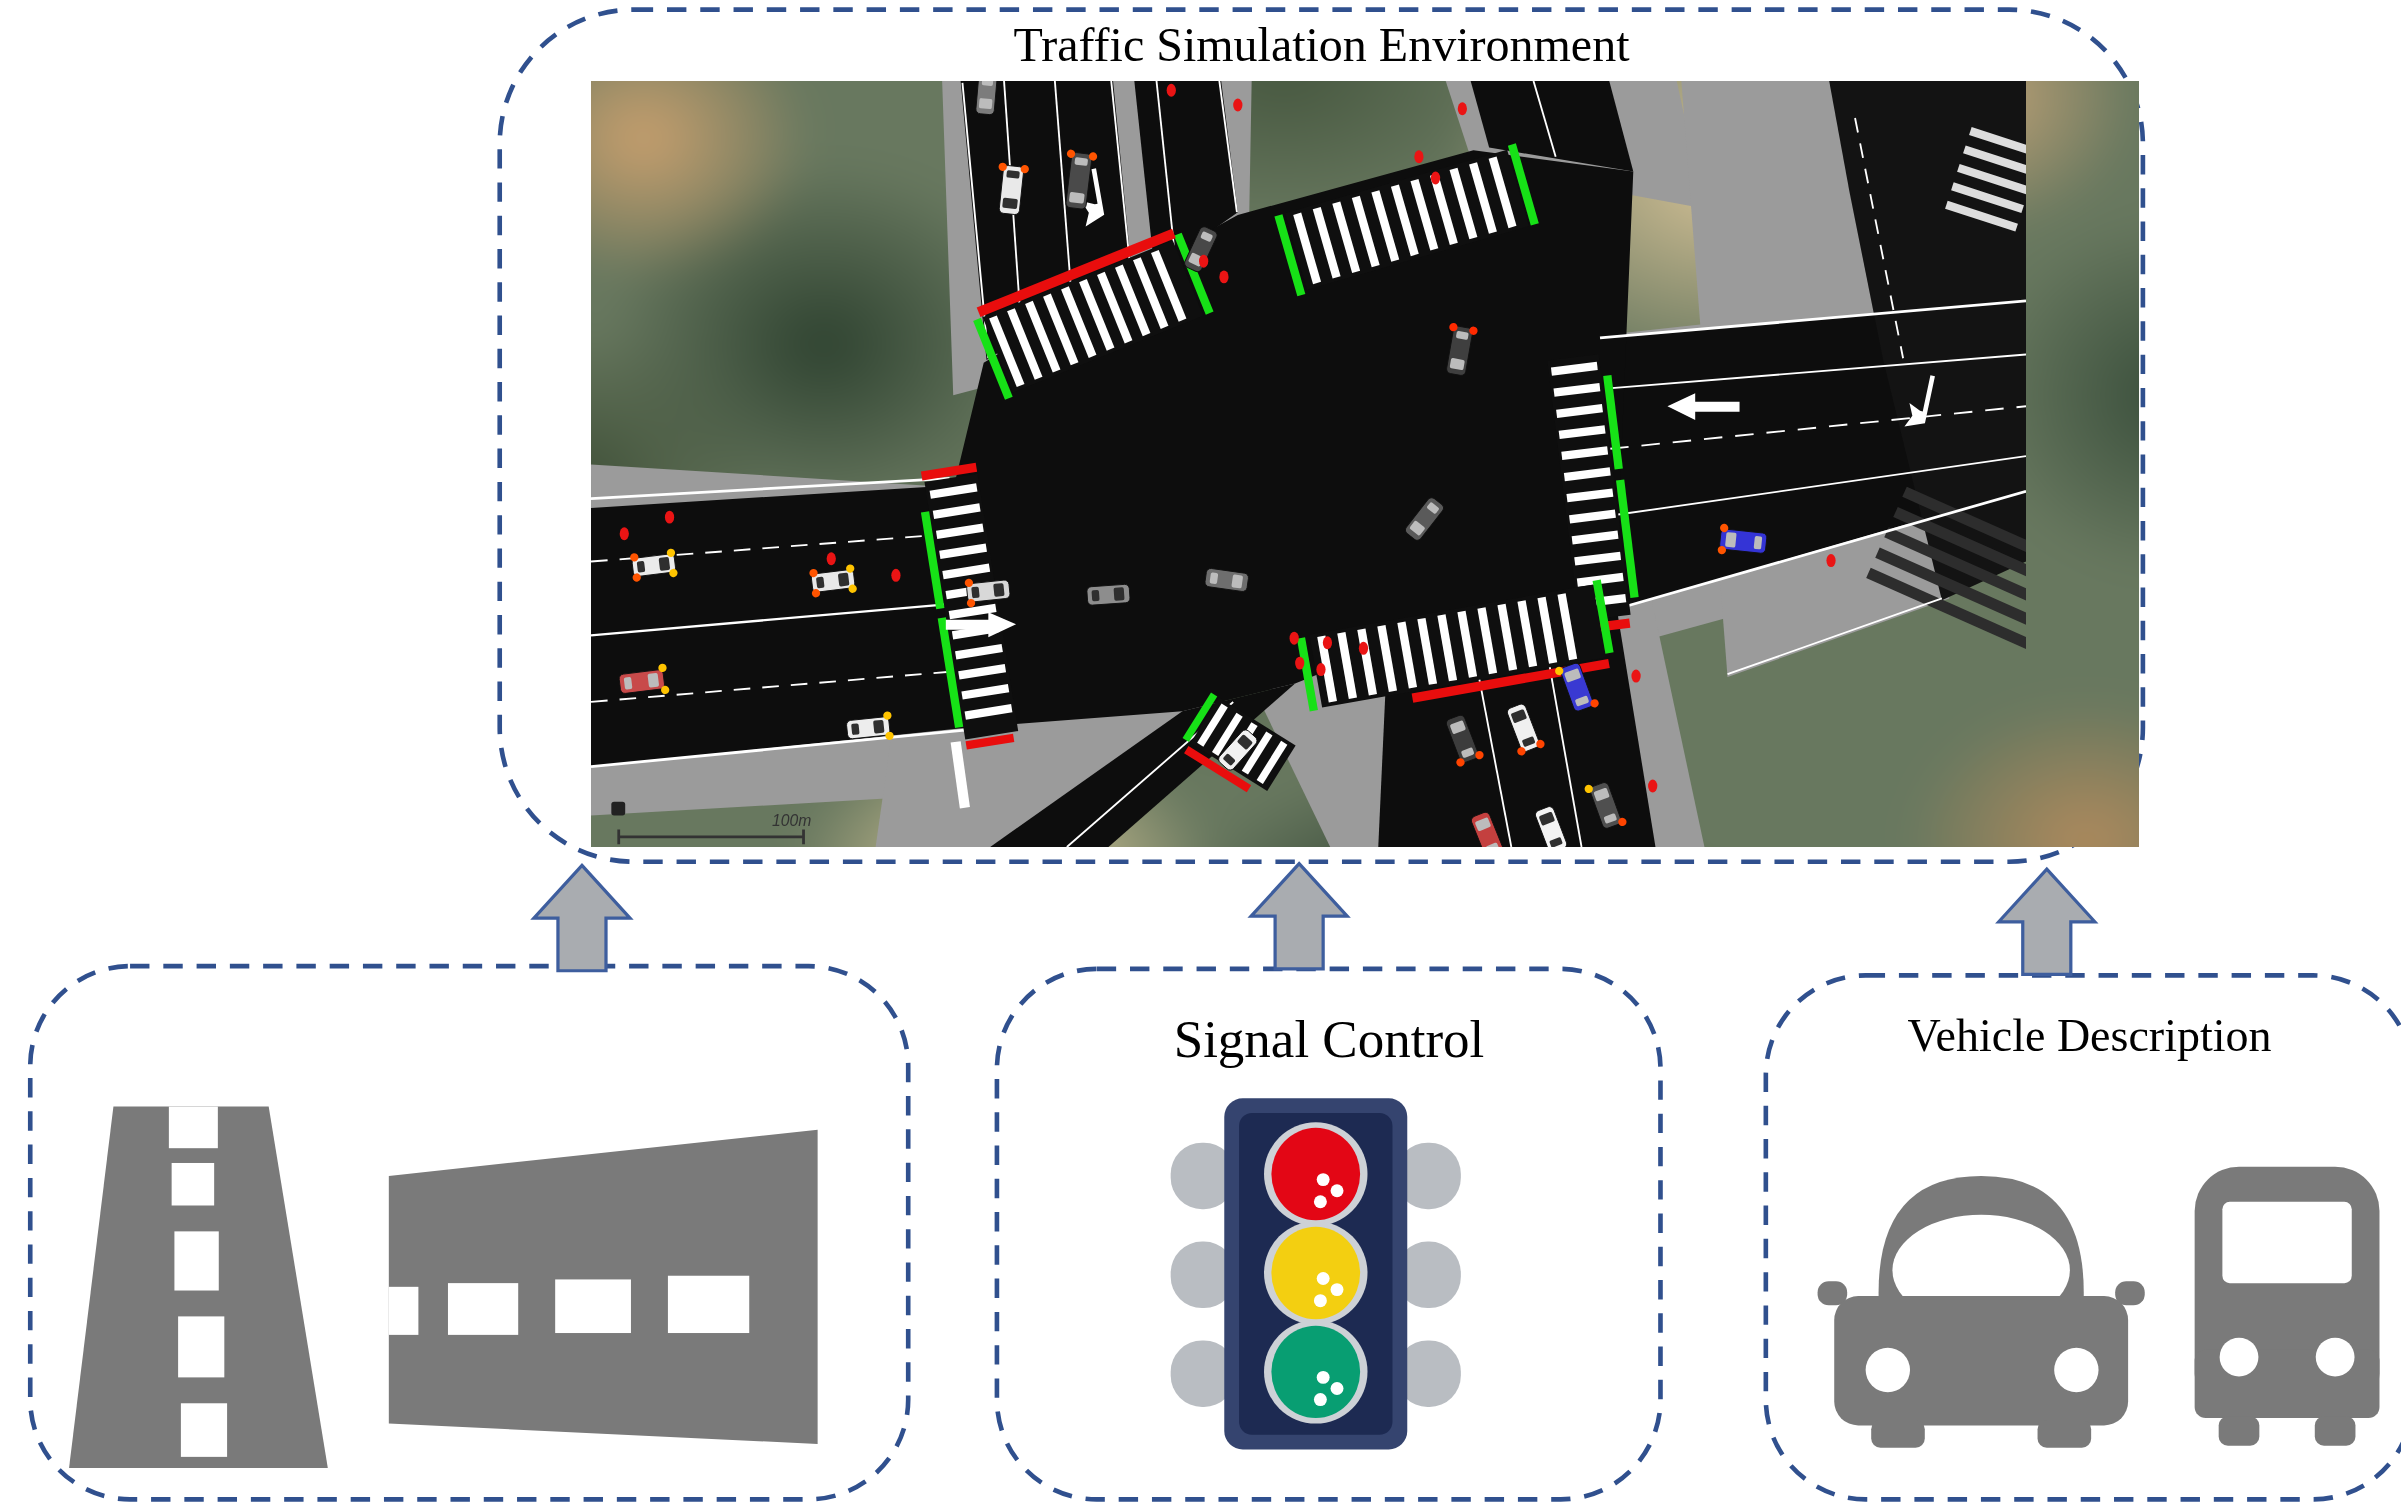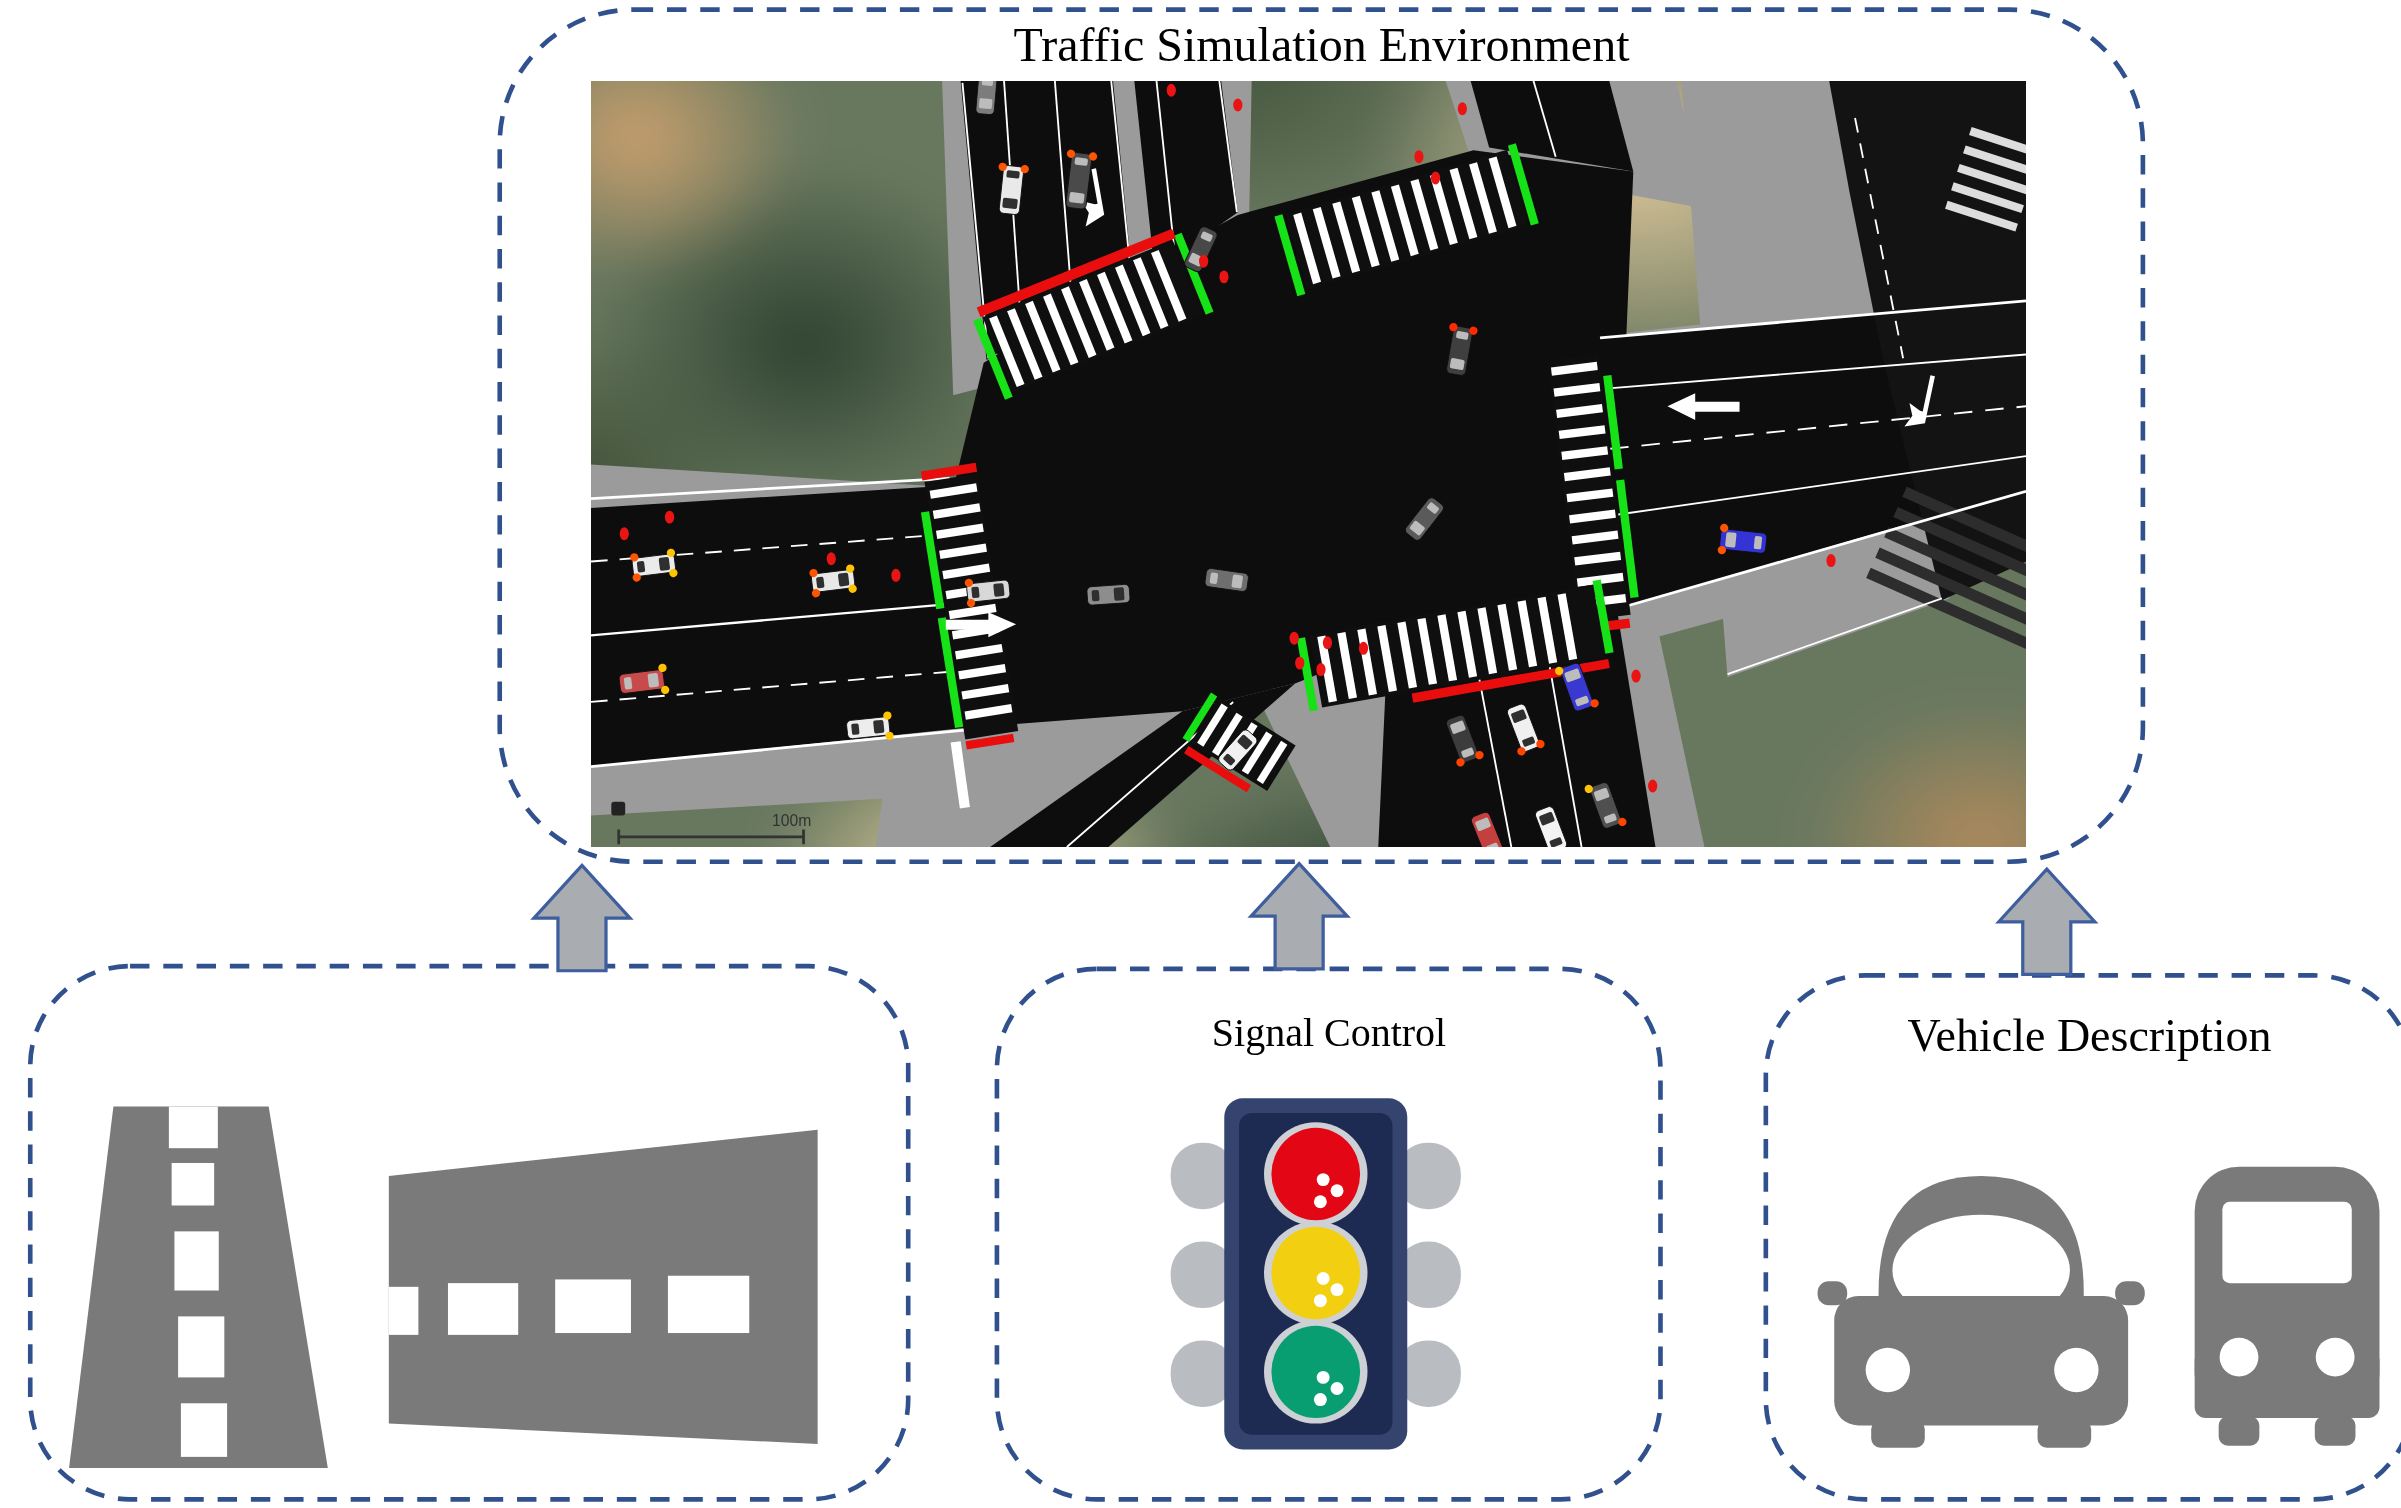--- a/index.html
+++ b/index.html
@@ -2,23 +2,23 @@
 <html style="font-size:15px"><head>
 <meta charset="utf-8">
 <style>
   html,body{margin:0;padding:0;background:#ffffff;}
   .page{position:relative;width:2401px;height:1509px;background:#fff;overflow:hidden;
         font-family:"Liberation Serif","DejaVu Serif",serif;margin-left:21px;}
   .overlay-svg{position:absolute;left:0;top:0;}
   .box-title{position:absolute;text-align:center;color:#000;font-size:48px;white-space:nowrap;}
   .main-title{left:479px;top:16.6px;width:1643px;}
   .t-road{left:9.2px;top:998px;width:878px;font-size:46px;}
-  .t-signal{left:976px;top:1009px;width:664px;font-size:40px;}
+  .t-signal{left:976px;top:1009px;width:664px;font-size:53px;}
   .t-vehicle{left:1745px;top:1009px;width:647px;font-size:46px;text-align:center;}
-  .sim{position:absolute;left:570px;top:81px;width:1435px;height:766px;background:#66755f;overflow:hidden;}
+  .sim{position:absolute;left:570px;top:81px;width:1548px;height:766px;background:#66755f;overflow:hidden;font-style:italic;}
   .sim-bg{position:absolute;inset:-46px;filter:blur(20.3px);
     background-color:#68785f;
     background-image:
       radial-gradient(240px 203px at 6% 12%,#caa06e 0%,rgba(202,160,110,0) 70%),
       radial-gradient(277px 222px at 2% 52%,#3f5038 0%,rgba(63,80,56,0) 70%),
       radial-gradient(314px 259px at 17% 36%,#2e4230 0%,rgba(46,66,48,0) 70%),
       radial-gradient(296px 203px at 28% 98%,#e6d2a0 0%,rgba(230,210,160,0) 72%),
       radial-gradient(397px 240px at 55% 104%,#26382a 0%,rgba(38,56,42,0) 70%),
       radial-gradient(397px 296px at 72% 16%,#d8c398 0%,rgba(216,195,152,0) 70%),
       radial-gradient(240px 203px at 87% 7%,#c5a478 0%,rgba(197,164,120,0) 70%),

